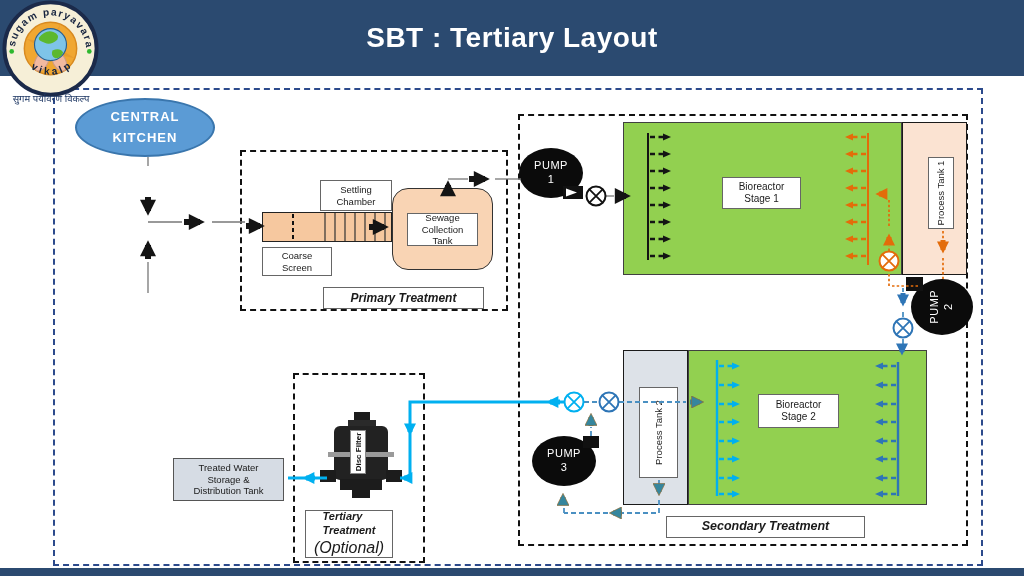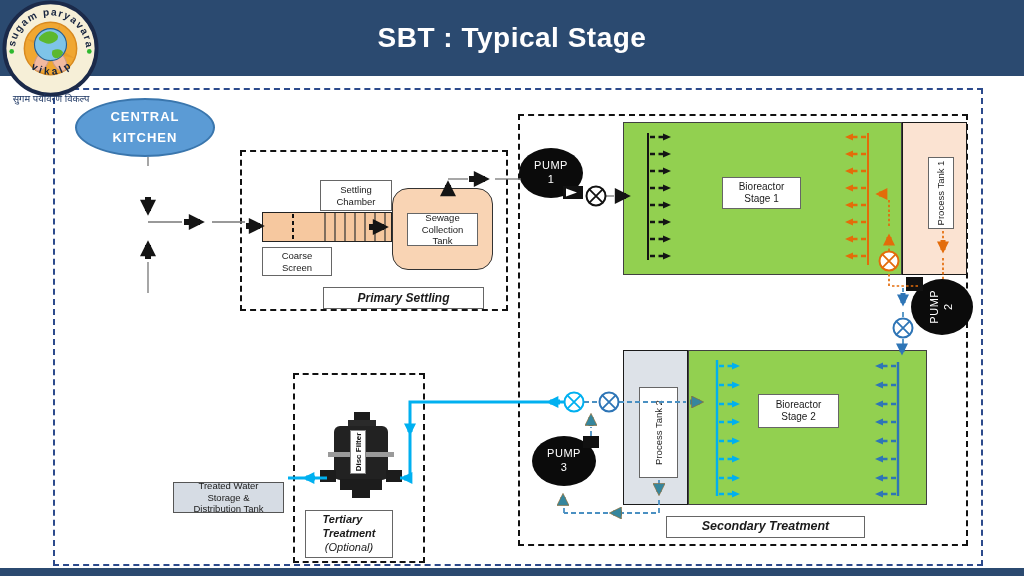--- a/index.html
+++ b/index.html
@@ -26,21 +26,21 @@
   .rot{transform:rotate(-90deg);}
   .italicbold{font-style:italic;font-weight:bold;}
   svg{position:absolute;left:0;top:0;pointer-events:none;}
 </style>
 </head>
 <body>
 
 <div id="slide">
 
   <div class="abs hdr"></div>
-  <div class="abs hdr-title flex">SBT : Typical Stage</div>
+  <div class="abs hdr-title flex">SBT : Tertiary Layout</div>
   <div class="abs footer"></div>
 
   <div class="abs outerline"></div>
 
   <div class="abs" style="left:2px;top:0;width:97px;height:97px;">
     <svg width="97" height="97" viewBox="0 0 100 100">
       <circle cx="50" cy="50" r="47.5" fill="#f6efd7" stroke="#1b2a4a" stroke-width="4"></circle>
       <circle cx="50" cy="50" r="27" fill="#f0a732" stroke="#d88a20" stroke-width="1.5"></circle>
       <g transform="rotate(22 50 50)" opacity="0.55">
         <path d="M50,23 L54,46 L50,50 L46,46Z" fill="#e0922a"></path>
@@ -270,31 +270,31 @@
     <line x1="315" y1="478" x2="306" y2="478" stroke="#00b0f0" stroke-width="5" marker-end="url(#mC)"></line>
   </svg>
 
   <div class="abs lbl flex pre" style="left:320px;top:180px;width:72px;height:31px;">Settling
 Chamber</div>
   <div class="abs lbl flex pre" style="left:262px;top:247px;width:70px;height:29px;">Coarse
 Screen</div>
   <div class="abs lbl flex pre" style="left:407px;top:213px;width:71px;height:33px;">Sewage
 Collection
 Tank</div>
-  <div class="abs lbl flex italicbold" style="left:323px;top:287px;width:161px;height:22px;font-size:12px;">Primary Settling</div>
+  <div class="abs lbl flex italicbold" style="left:323px;top:287px;width:161px;height:22px;font-size:12px;">Primary Treatment</div>
 
   <div class="abs lbl flex pre" style="left:722px;top:177px;width:79px;height:32px;font-size:10px;">Bioreactor
 Stage 1</div>
   <div class="abs lbl flex pre" style="left:758px;top:394px;width:81px;height:34px;font-size:10px;">Bioreactor
 Stage 2</div>
   <div class="abs lbl flex italicbold" style="left:630px;top:516px;width:199px;height:22px;font-size:12.5px;margin-left:36px;">Secondary Treatment</div>
 
   <div class="abs lbl" style="left:305px;top:510px;width:88px;height:48px;display:flex;flex-direction:column;align-items:center;justify-content:center;">
     <span class="pre italicbold" style="font-size:11px;line-height:1.25;">Tertiary
 Treatment</span>
-    <span style="font-size:11px;font-style:italic;">(Optional)</span>
+    <span style="font-size:16px;font-style:italic;">(Optional)</span>
   </div>
 
-  <div class="abs lbl flex pre" style="left:173px;top:458px;width:111px;height:31px;background:#d6dce4;border:1.2px solid #555;margin-top:24px;">Treated Water
+  <div class="abs lbl flex pre" style="left:173px;top:458px;width:111px;height:43px;background:#d6dce4;border:1.2px solid #555;">Treated Water
 Storage &amp;
 Distribution Tank</div>
 
 </div>
 
 </body></html>

